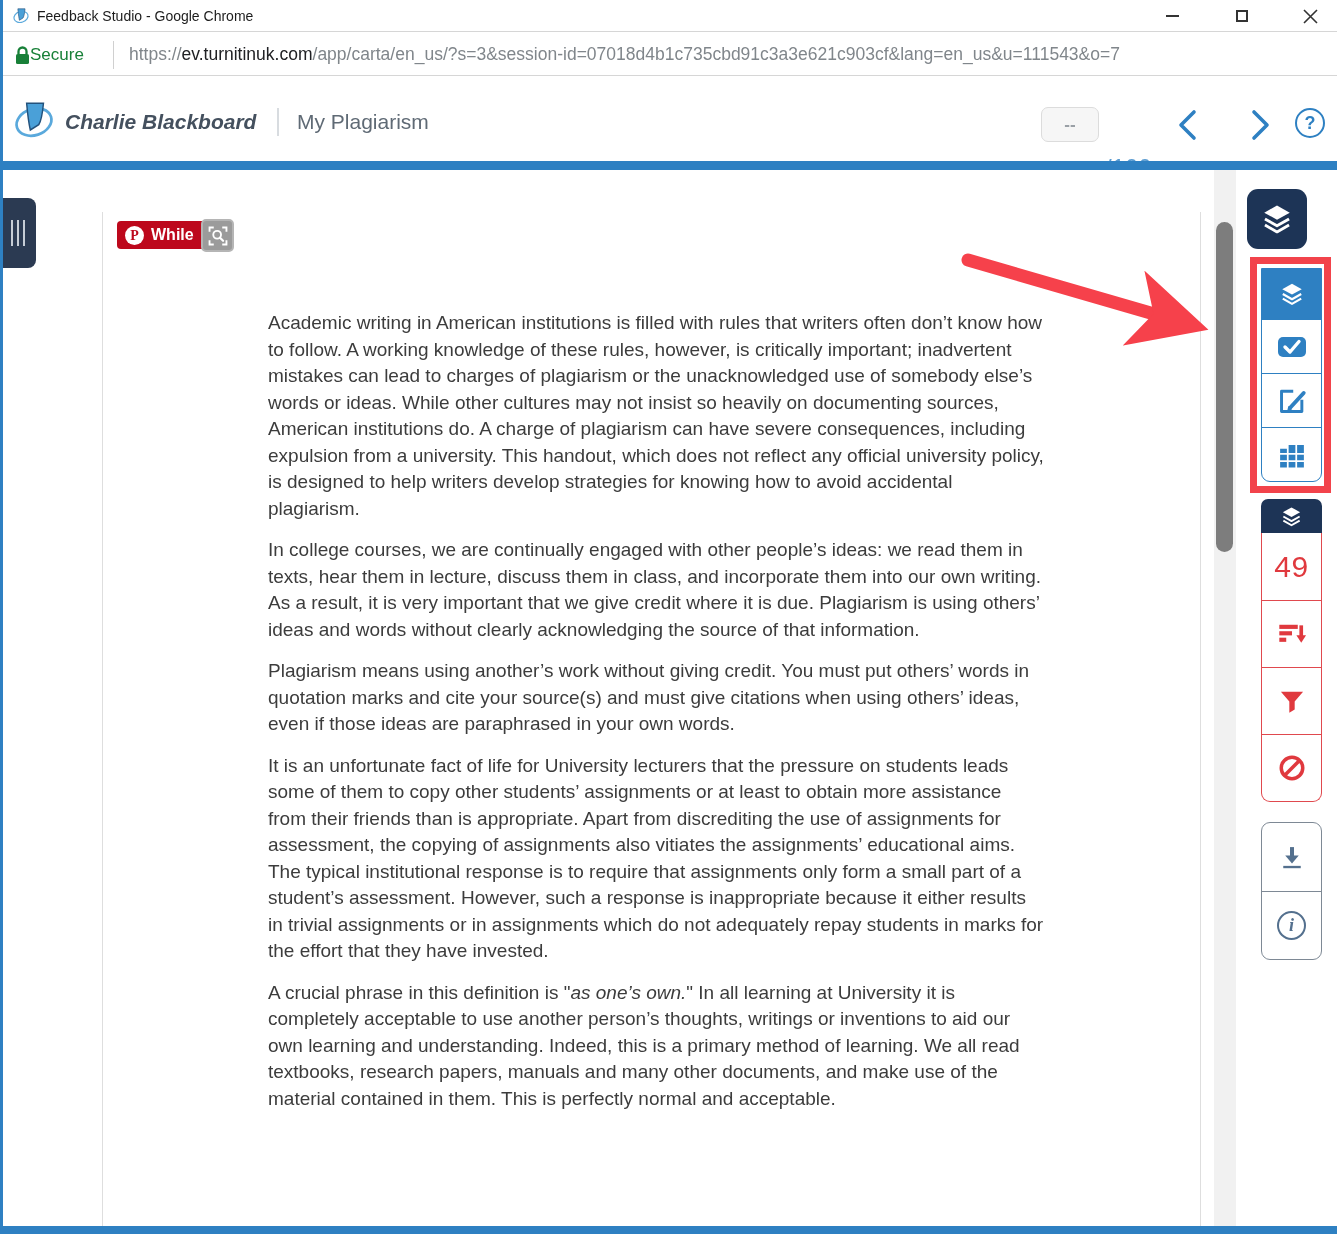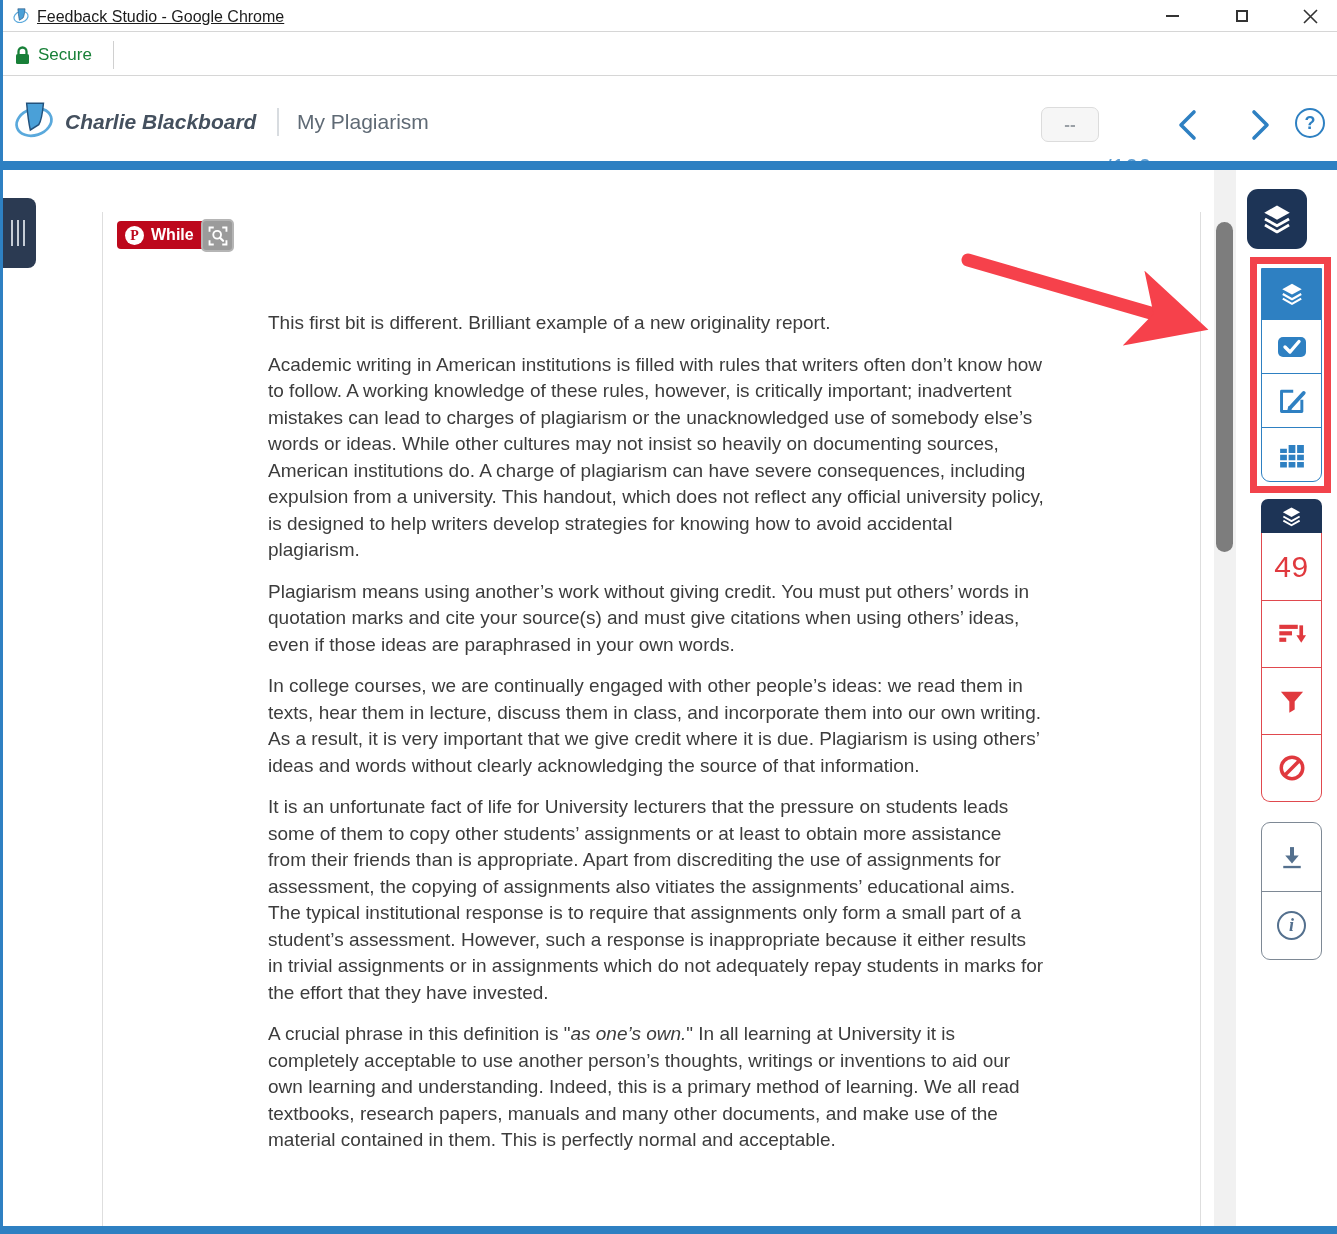--- a/index.html
+++ b/index.html
@@ -7,29 +7,29 @@
   body {
     font-family:"Liberation Sans", sans-serif;
     background:#fff; position:relative; overflow:hidden;
     border-left:3px solid #2e80c2;
   }
   .abs { position:absolute; }
 
   
   .titlebar { left:0; top:0; width:1334px; height:32px; background:#fff; border-bottom:1px solid #d6d6d6; }
   .titlebar .app-icon { left:9px; top:7px; width:18px; height:18px; }
-  .titlebar .title-text { left:34px; top:8px; font-size:16px; color:#1c1c1c;text-decoration:underline; }
+  .titlebar .title-text { left:34px; top:8px; font-size:14px; color:#1c1c1c; }
   .win-btn { top:0; width:46px; height:32px; display:flex; align-items:center; justify-content:center; cursor:default; }
   .win-btn.min { left:1146px; } .win-btn.max { left:1216px; } .win-btn.close { left:1284px; }
   .glyph-min { width:13px; height:2px; background:#333; }
   .glyph-max { width:12px; height:12px; border:2px solid #333; }
 
   
   .urlbar { left:0; top:33px; width:1334px; height:43px; background:#fff; border-bottom:1px solid #d6d6d6; display:flex; align-items:center; }
-  .secure-chip { left:12px; top:9px; height:26px; display:flex; align-items:center; gap:8px; }
+  .secure-chip { left:12px; top:9px; height:26px; display:flex; align-items:center; gap:0; }
   .secure-text { color:#188038; font-size:17px; font-weight:400; }
   .url-sep { left:110px; top:8px; width:1px; height:28px; background:#d0d0d0; }
   .url-text { left:126px; top:11px; font-size:17.5px; color:#80868b; white-space:nowrap; }
   .url-host { color:#202124; }
 
   
   .appheader { left:0; top:77px; width:1334px; height:84px; background:#fff; }
   .tii-logo { left:10px; top:100px; width:42px; height:44px; }
   .student-name { left:62px; top:110px; font-size:21px; font-weight:bold; color:#44505e;font-style:italic; }
   .hdr-sep { left:274px; top:108px; width:2px; height:28px; background:#d8dce0; }
@@ -109,20 +109,21 @@
 
 <div class="abs urlbar">
   <div class="abs secure-chip">
     <svg width="15" height="19" viewBox="0 0 15 19">
       <path d="M3.5,8 V5.5 a4,4 0 0 1 8,0 V8" fill="none" stroke="#188038" stroke-width="2.3"></path>
       <rect x="1" y="8" width="13" height="10" rx="1.6" fill="#188038"></rect>
     </svg>
     <span class="secure-text">Secure</span>
   </div>
   <div class="abs url-sep"></div>
+  <div class="abs url-text"><span>https://</span><span class="url-host">ev.turnitinuk.com</span><span>/app/carta/en_us/?s=3&amp;session-id=07018d4b1c735cbd91c3a3e621c903cf&amp;lang=en_us&amp;u=111543&amp;o=7</span></div>
 </div>
 
 <div class="abs appheader">
   <svg class="abs tii-logo" style="left:10px; top:21px;" viewBox="0 0 40 40">
     <ellipse cx="20" cy="22" rx="17" ry="12.5" transform="rotate(-18 20 22)" fill="none" stroke="#5aa9dc" stroke-width="2.6"></ellipse>
     <path d="M13,4 L29,4 C29,4 27.5,20 24.5,24.5 L16.5,29.5 C14.5,21 13,4 13,4 Z" fill="#4aa0d8" stroke="#23527c" stroke-width="1.4"></path>
   </svg>
   <span class="abs student-name" style="top:33px;">Charlie Blackboard</span>
   <div class="abs hdr-sep" style="top:31px;"></div>
   <span class="abs submission-title" style="top:33px;">My Plagiarism</span>
@@ -164,24 +165,23 @@
       <path d="M3,8 V3 H8" fill="none" stroke="#fff" stroke-width="2.2"></path>
       <path d="M18,3 H23 V8" fill="none" stroke="#fff" stroke-width="2.2"></path>
       <path d="M23,18 V23 H18" fill="none" stroke="#fff" stroke-width="2.2"></path>
       <path d="M8,23 H3 V18" fill="none" stroke="#fff" stroke-width="2.2"></path>
       <circle cx="12" cy="11.5" r="4.6" fill="none" stroke="#fff" stroke-width="2.2"></circle>
       <line x1="15.4" y1="15" x2="19" y2="18.6" stroke="#fff" stroke-width="2.6" stroke-linecap="round"></line>
     </svg>
   </div>
 
   <div class="abs doc-text">
-    <p>This first bit is different.  Brilliant example of a new originality report.</p>
     <p>Academic writing in American institutions is filled with rules that writers often don’t know how to follow. A working knowledge of these rules, however, is critically important; inadvertent mistakes can lead to charges of plagiarism or the unacknowledged use of somebody else’s words or ideas. While other cultures may not insist so heavily on documenting sources, American institutions do. A charge of plagiarism can have severe consequences, including expulsion from a university. This handout, which does not reflect any official university policy, is designed to help writers develop strategies for knowing how to avoid accidental plagiarism.</p>
+    <p>In college courses, we are continually engaged with other people’s ideas: we read them in texts, hear them in lecture, discuss them in class, and incorporate them into our own writing. As a result, it is very important that we give credit where it is due. Plagiarism is using others’ ideas and words without clearly acknowledging the source of that information.</p>
     <p>Plagiarism means using another’s work without giving credit. You must put others’ words in quotation marks and cite your source(s) and must give citations when using others’ ideas, even if those ideas are paraphrased in your own words.</p>
-    <p>In college courses, we are continually engaged with other people’s ideas: we read them in texts, hear them in lecture, discuss them in class, and incorporate them into our own writing. As a result, it is very important that we give credit where it is due. Plagiarism is using others’ ideas and words without clearly acknowledging the source of that information.</p>
     <p>It is an unfortunate fact of life for University lecturers that the pressure on students leads some of them to copy other students’ assignments or at least to obtain more assistance from their friends than is appropriate. Apart from discrediting the use of assignments for assessment, the copying of assignments also vitiates the assignments’ educational aims. The typical institutional response is to require that assignments only form a small part of a student’s assessment. However, such a response is inappropriate because it either results in trivial assignments or in assignments which do not adequately repay students in marks for the effort that they have invested.</p>
     <p><span>A crucial phrase in this definition is "</span><i>as one’s own.</i><span>" In all learning at University it is completely acceptable to use another person’s thoughts, writings or inventions to aid our own learning and understanding. Indeed, this is a primary method of learning. We all read textbooks, research papers, manuals and many other documents, and make use of the material contained in them. This is perfectly normal and acceptable.</span></p>
   </div>
 
   <div class="abs scroll-track">
     <div class="scroll-thumb"></div>
   </div>
 
   <div class="abs tool-active">
     <svg width="34" height="34" viewBox="0 0 24 24">

